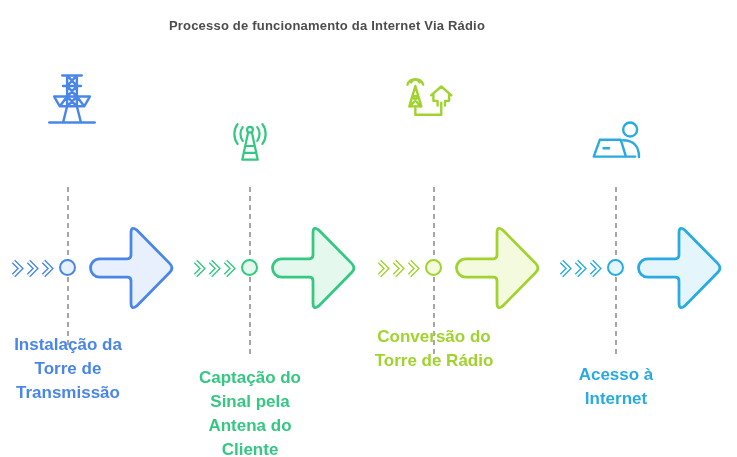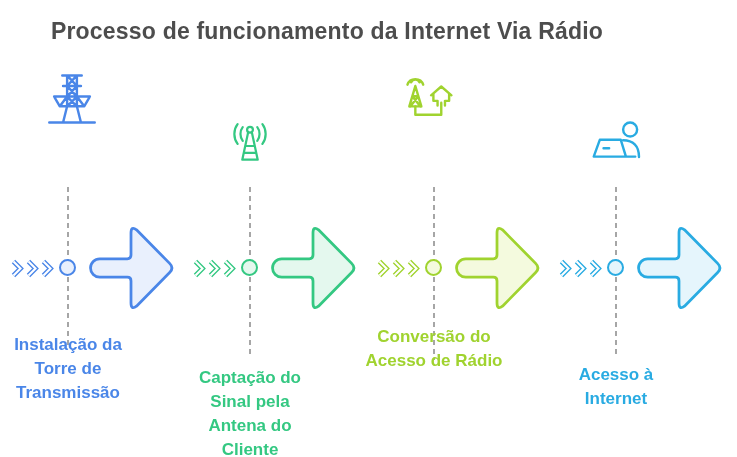--- a/index.html
+++ b/index.html
@@ -8,21 +8,21 @@
     width:737px;height:457px;
     background:#fff;
     overflow:hidden;
     font-family:"Liberation Sans", sans-serif;
   }
   .title{
     position:absolute;
     top:18px;left:0;width:654px;
     margin:0;
     text-align:center;
-    font-size:23px;
+    font-size:13px;
     font-weight:700;
     color:#4d4d4d;
     letter-spacing:.2px;
   }
   .stage{
     position:absolute;
     top:0;
     left:var(--cx);
     width:0;height:457px;
     color:var(--c);
@@ -171,21 +171,21 @@
       <svg class="chev" viewBox="0 0 16 24" width="14" height="21">
           <path class="chev-outer" d="M4 4 L12 12 L4 20"></path>
           <path class="chev-inner" d="M4 4 L12 12 L4 20"></path>
         </svg>
     </div>
     <div class="node"></div>
     <svg class="arrow" width="92" height="92" viewBox="0 0 100 100">
       <path d="M16 40 L46 40 Q50 40 50 36 L50 12 Q50 4 56 8.5 L92 45 Q97 50 92 55 L56 91.5 Q50 96 50 88 L50 64 Q50 60 46 60 L16 60 A10 10 0 0 1 16 40 Z"></path>
     </svg>
     <div class="label">Conversão do
-Acesso de Rádio</div>
+Torre de Rádio</div>
   </div>
 
   <div class="stage" id="s3" style="--c: #29abe2; --tint: #e5f5fc; --text: #29abe2;">
     <div class="dash"></div>
     <div class="icon">
       <svg width="56" height="48" viewBox="0 0 60 50" stroke-width="2.6" stroke-linecap="round" stroke-linejoin="round">
         <circle cx="43" cy="9.5" r="7.5"></circle>
         <path d="M35.5 21 C46 21 52.5 27 52.5 39"></path>
         <path d="M10.5 20.5 H33 L38.5 38.5 H4 Z M14.5 29.5 H20.5 M4 38.5 H48.5"></path>
       </svg>

